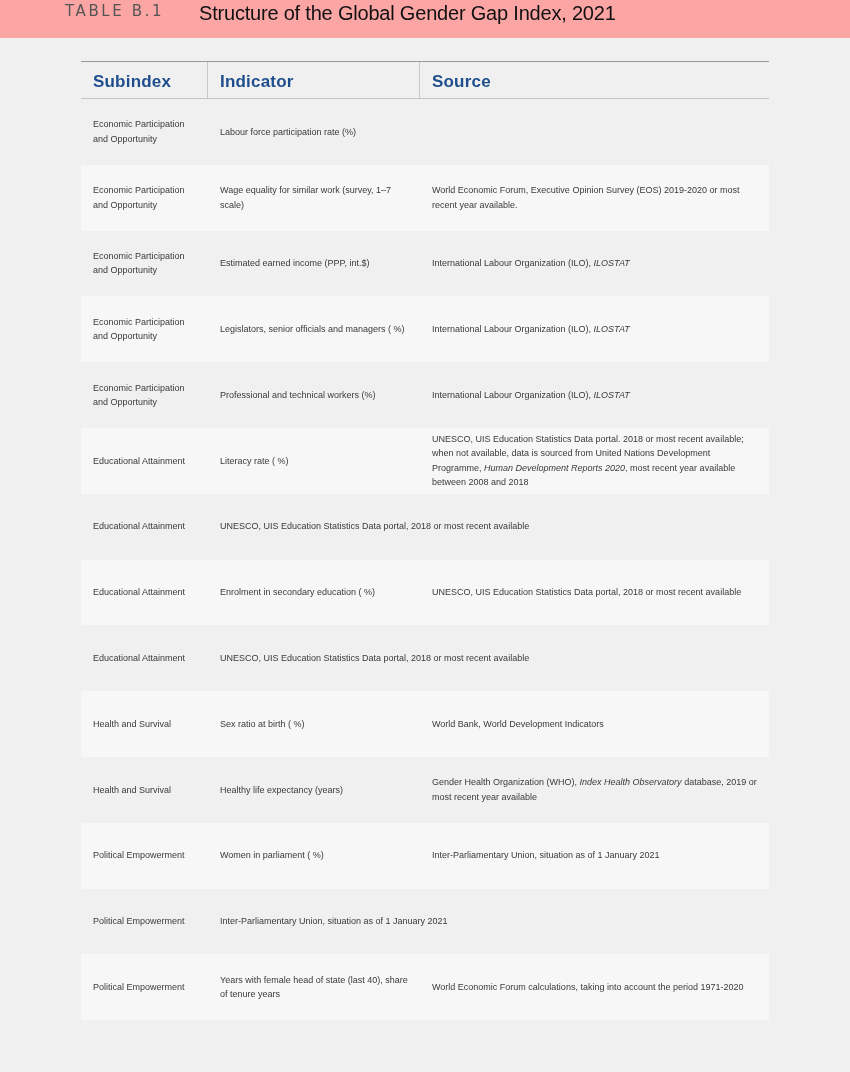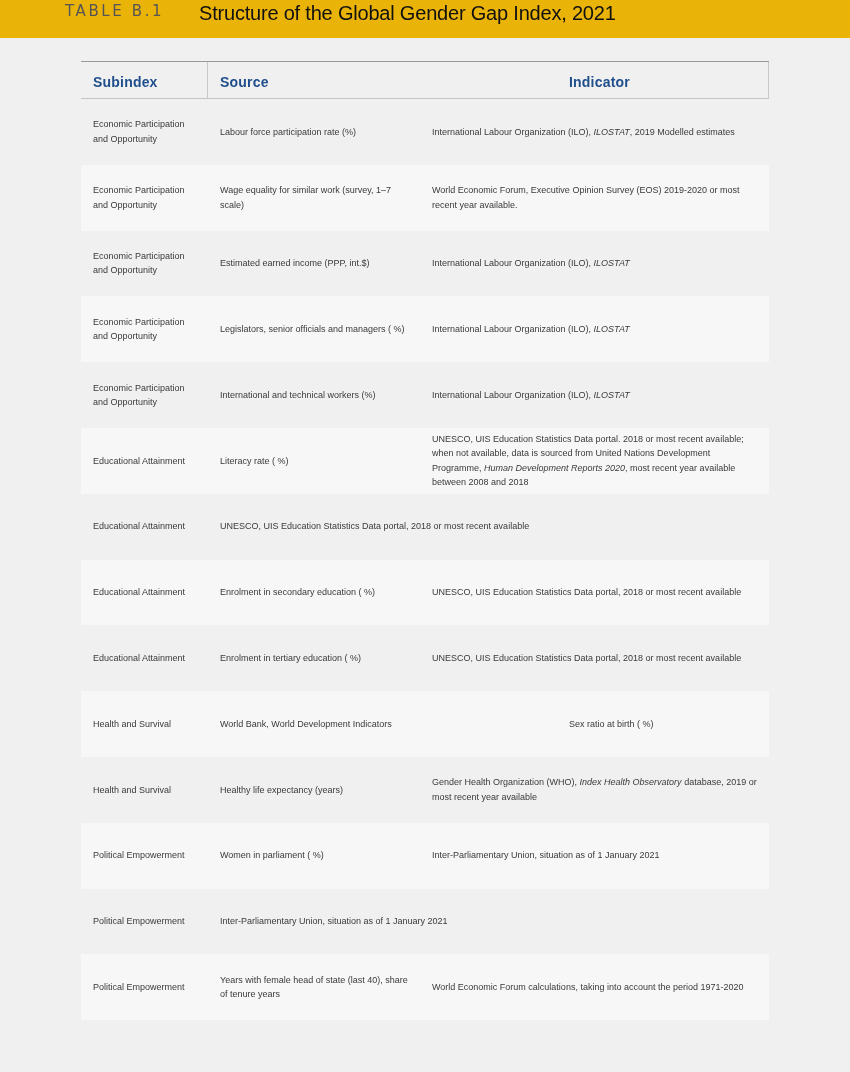--- a/index.html
+++ b/index.html
@@ -6,42 +6,42 @@
   body {
     width: 850px; height: 1072px;
     background: #f0f0f0;
     font-family: "Liberation Sans", sans-serif;
     color: #333;
     overflow: hidden;
     position: relative;
   }
   .header {
     position: absolute; left: 0; top: 0; width: 850px; height: 38px;
-    background: #eab308;
+    background: #fca5a5;
   }
   .table-label {
     position: absolute; left: 65px; top: 2px;
     font-family: "DejaVu Sans", sans-serif;
     font-size: 15px; letter-spacing: 2.6px; color: #555;
     font-weight: normal;
   }
   .table-title {
     position: absolute; left: 199px; top: 2px;
     font-size: 20px; color: #111; letter-spacing: -0.2px;
   }
   .table {
     position: absolute; left: 81px; top: 61px; width: 688px;
   }
   .thead {
     display: flex; height: 36px;
     border-top: 1px solid #9a9a9a;
     border-bottom: 1.5px solid #c4c4c4;
   }
   .th {
-    font-size: 14px; font-weight: bold; color: #1f4e8c;
+    font-size: 17px; font-weight: bold; color: #1f4e8c;
     display: flex; align-items: center; padding-left: 12px; box-sizing: border-box;
     padding-top: 3px; letter-spacing: 0.2px;
   }
   .c1 { width: 127px; }
   .c2 { width: 212px; }
   .c3 { width: 349px; }
   .thead .c1, .thead .c2 { border-right: 1px solid #c8c8c8; }
   .tr { display: flex; height: 65.8px; }
   .tr.alt { background: #f7f7f7; }
   .td {
@@ -55,34 +55,31 @@
 <body>
 
 <div class="header">
   <div class="table-label">TABLE B.1</div>
   <div class="table-title">Structure of the Global Gender Gap Index, 2021</div>
 </div>
 
 <div class="table">
   <div class="thead">
     <div class="th c1">Subindex</div>
+    <div class="th c2">Indicator</div>
     <div class="th c3">Source</div>
-    <div class="th c2">Indicator</div>
   </div>
   <div id="tbody">
   <div class="tr">
     <div class="td c1">
           <span>Economic Participation and Opportunity</span>
         </div>
     <div class="td c2">
           <span>Labour force participation rate (%)</span>
         </div>
-    <div class="td c3">
-          <span><span>International Labour Organization (ILO), </span><span class="it">ILOSTAT</span><span>, 2019 Modelled estimates</span></span>
-        </div>
   </div>
 
   <div class="tr alt">
     <div class="td c1">
           <span>Economic Participation and Opportunity</span>
         </div>
     <div class="td c2">
           <span>Wage equality for similar work (survey, 1–7 scale)</span>
         </div>
     <div class="td c3">
@@ -112,21 +109,21 @@
     <div class="td c3">
           <span><span>International Labour Organization (ILO), </span><span class="it">ILOSTAT</span><span></span></span>
         </div>
   </div>
 
   <div class="tr">
     <div class="td c1">
           <span>Economic Participation and Opportunity</span>
         </div>
     <div class="td c2">
-          <span>International and technical workers (%)</span>
+          <span>Professional and technical workers (%)</span>
         </div>
     <div class="td c3">
           <span><span>International Labour Organization (ILO), </span><span class="it">ILOSTAT</span><span></span></span>
         </div>
   </div>
 
   <div class="tr alt">
     <div class="td c1">
           <span>Educational Attainment</span>
         </div>
@@ -156,37 +153,34 @@
         </div>
     <div class="td c3">
           <span><span>UNESCO, UIS Education Statistics Data portal, 2018 or most recent available</span><span class="it"></span><span></span></span>
         </div>
   </div>
 
   <div class="tr">
     <div class="td c1">
           <span>Educational Attainment</span>
         </div>
-    <div class="td c2">
-          <span>Enrolment in tertiary education ( %)</span>
-        </div>
     <div class="td c3">
           <span><span>UNESCO, UIS Education Statistics Data portal, 2018 or most recent available</span><span class="it"></span><span></span></span>
         </div>
   </div>
 
   <div class="tr alt">
     <div class="td c1">
           <span>Health and Survival</span>
         </div>
+    <div class="td c2">
+          <span>Sex ratio at birth ( %)</span>
+        </div>
     <div class="td c3">
           <span><span>World Bank, World Development Indicators</span><span class="it"></span><span></span></span>
-        </div>
-    <div class="td c2">
-          <span>Sex ratio at birth ( %)</span>
         </div>
   </div>
 
   <div class="tr">
     <div class="td c1">
           <span>Health and Survival</span>
         </div>
     <div class="td c2">
           <span>Healthy life expectancy (years)</span>
         </div>

